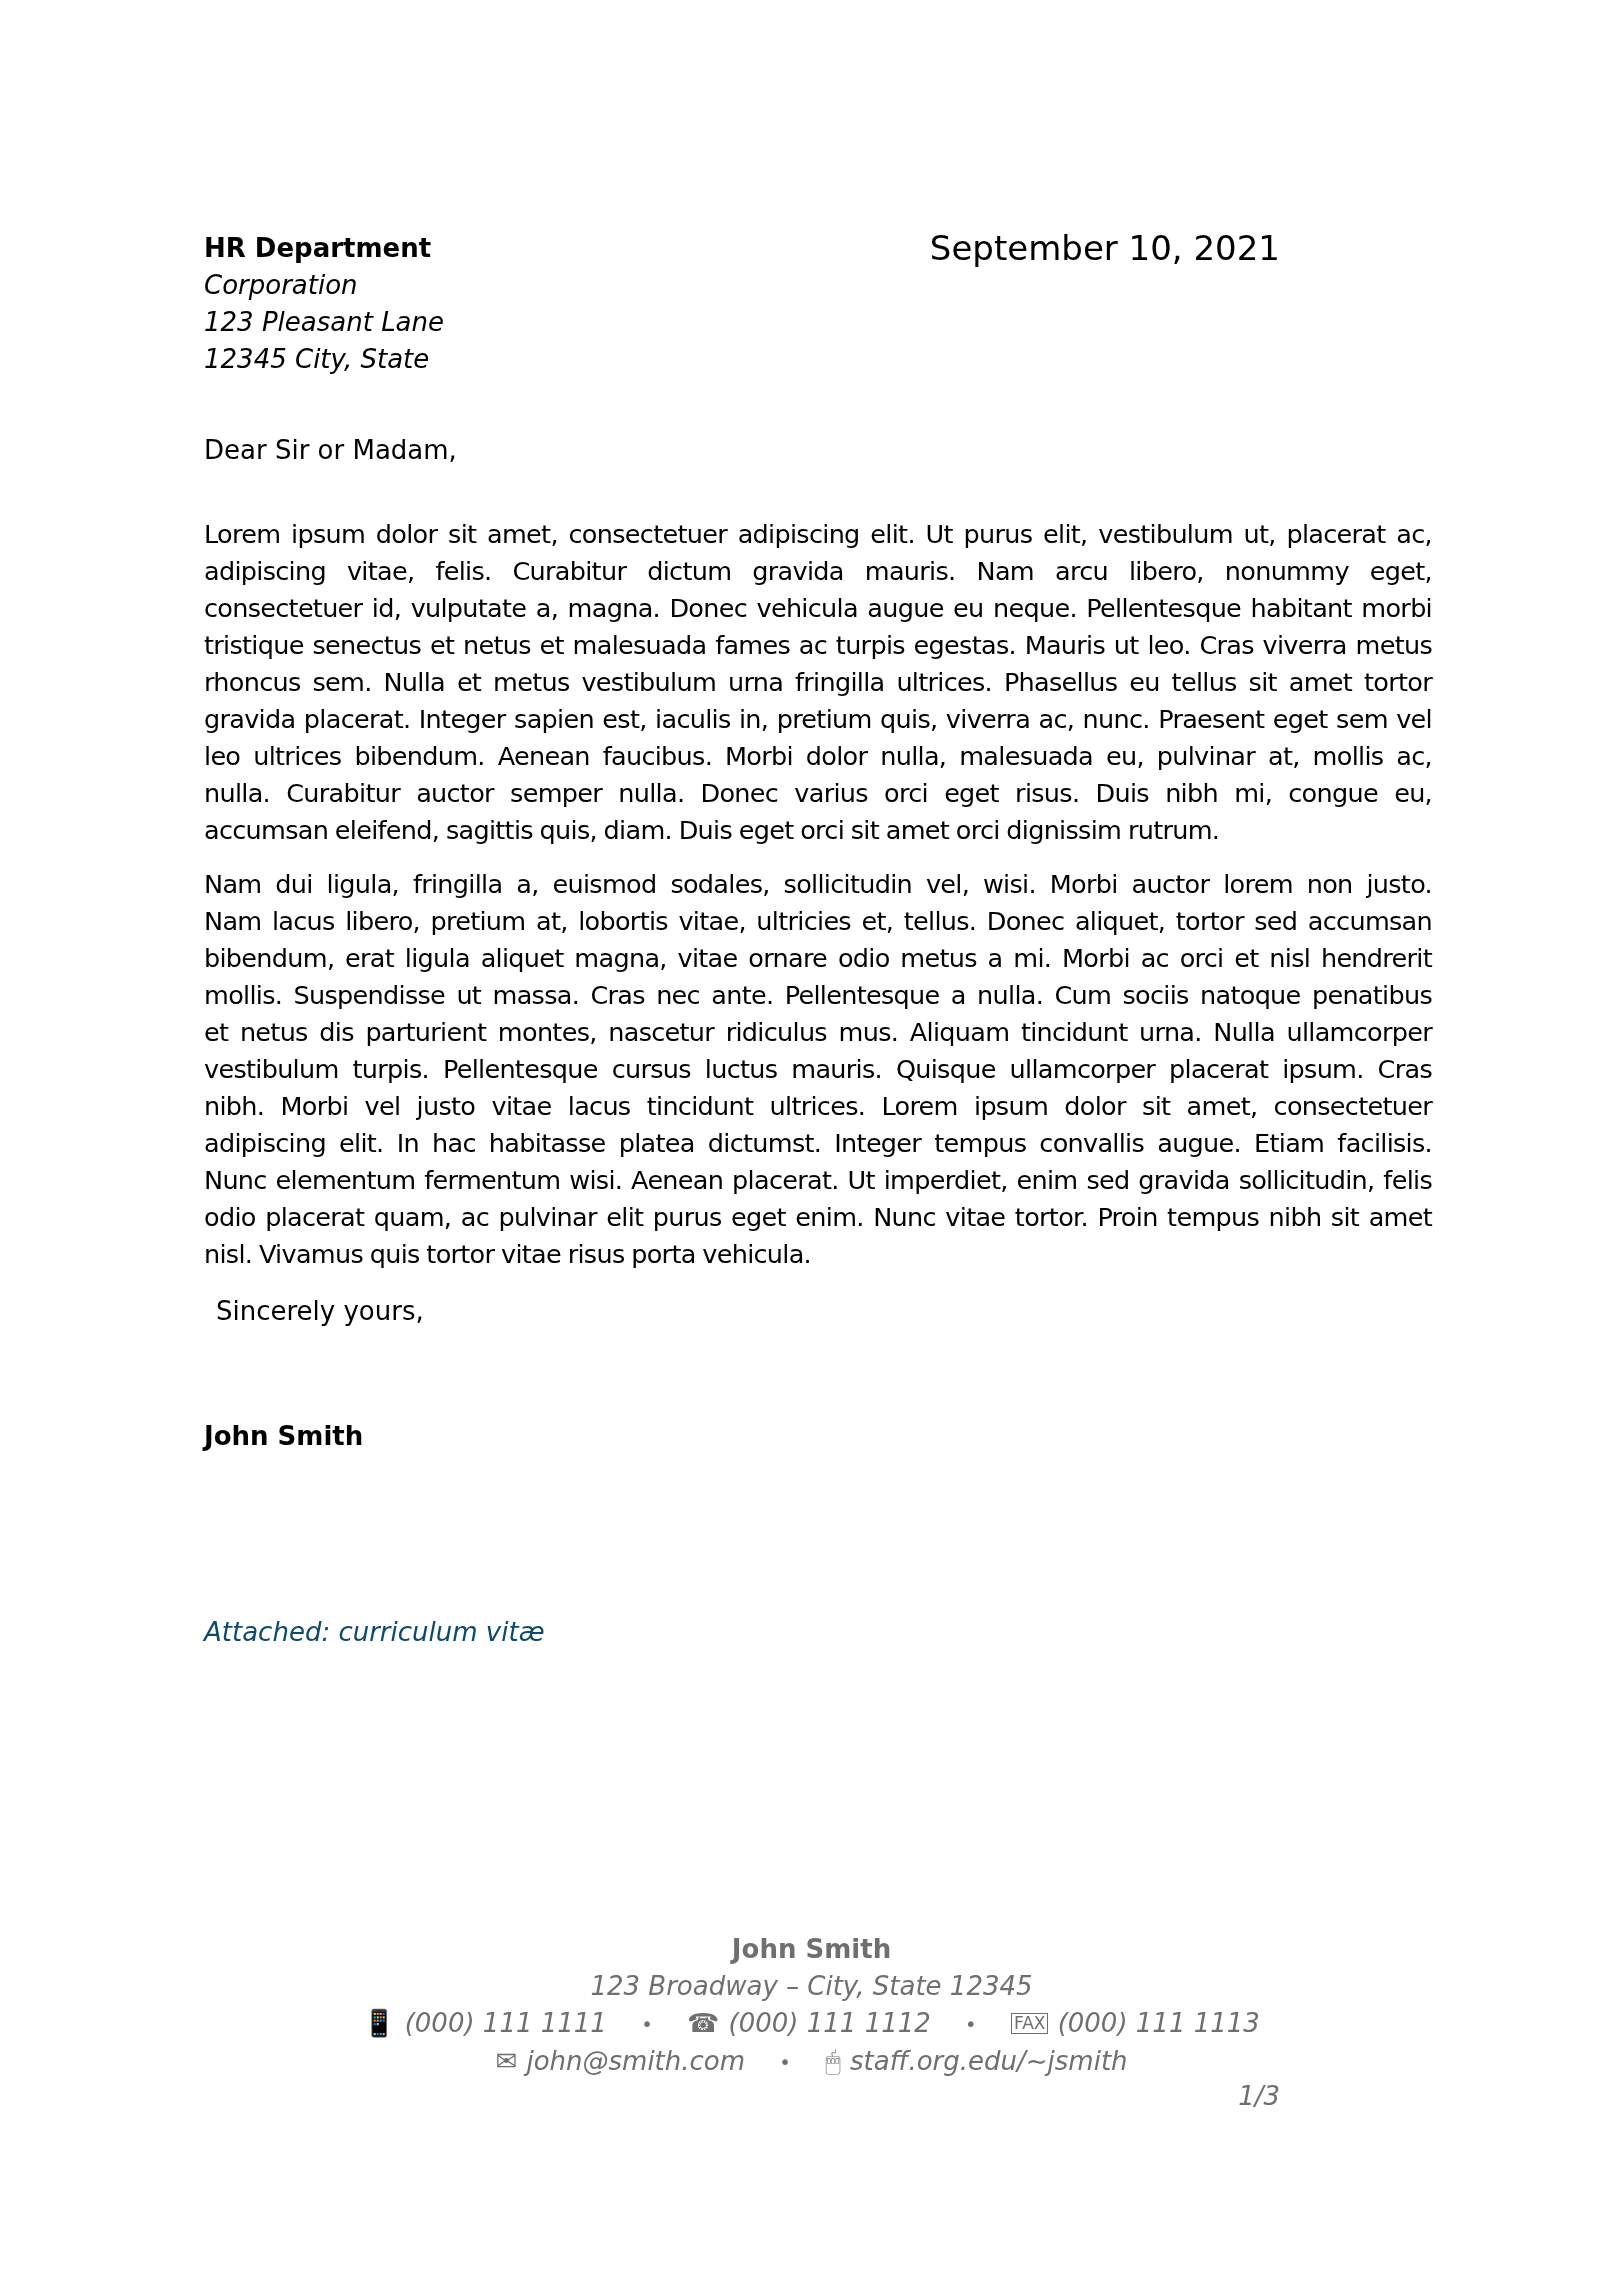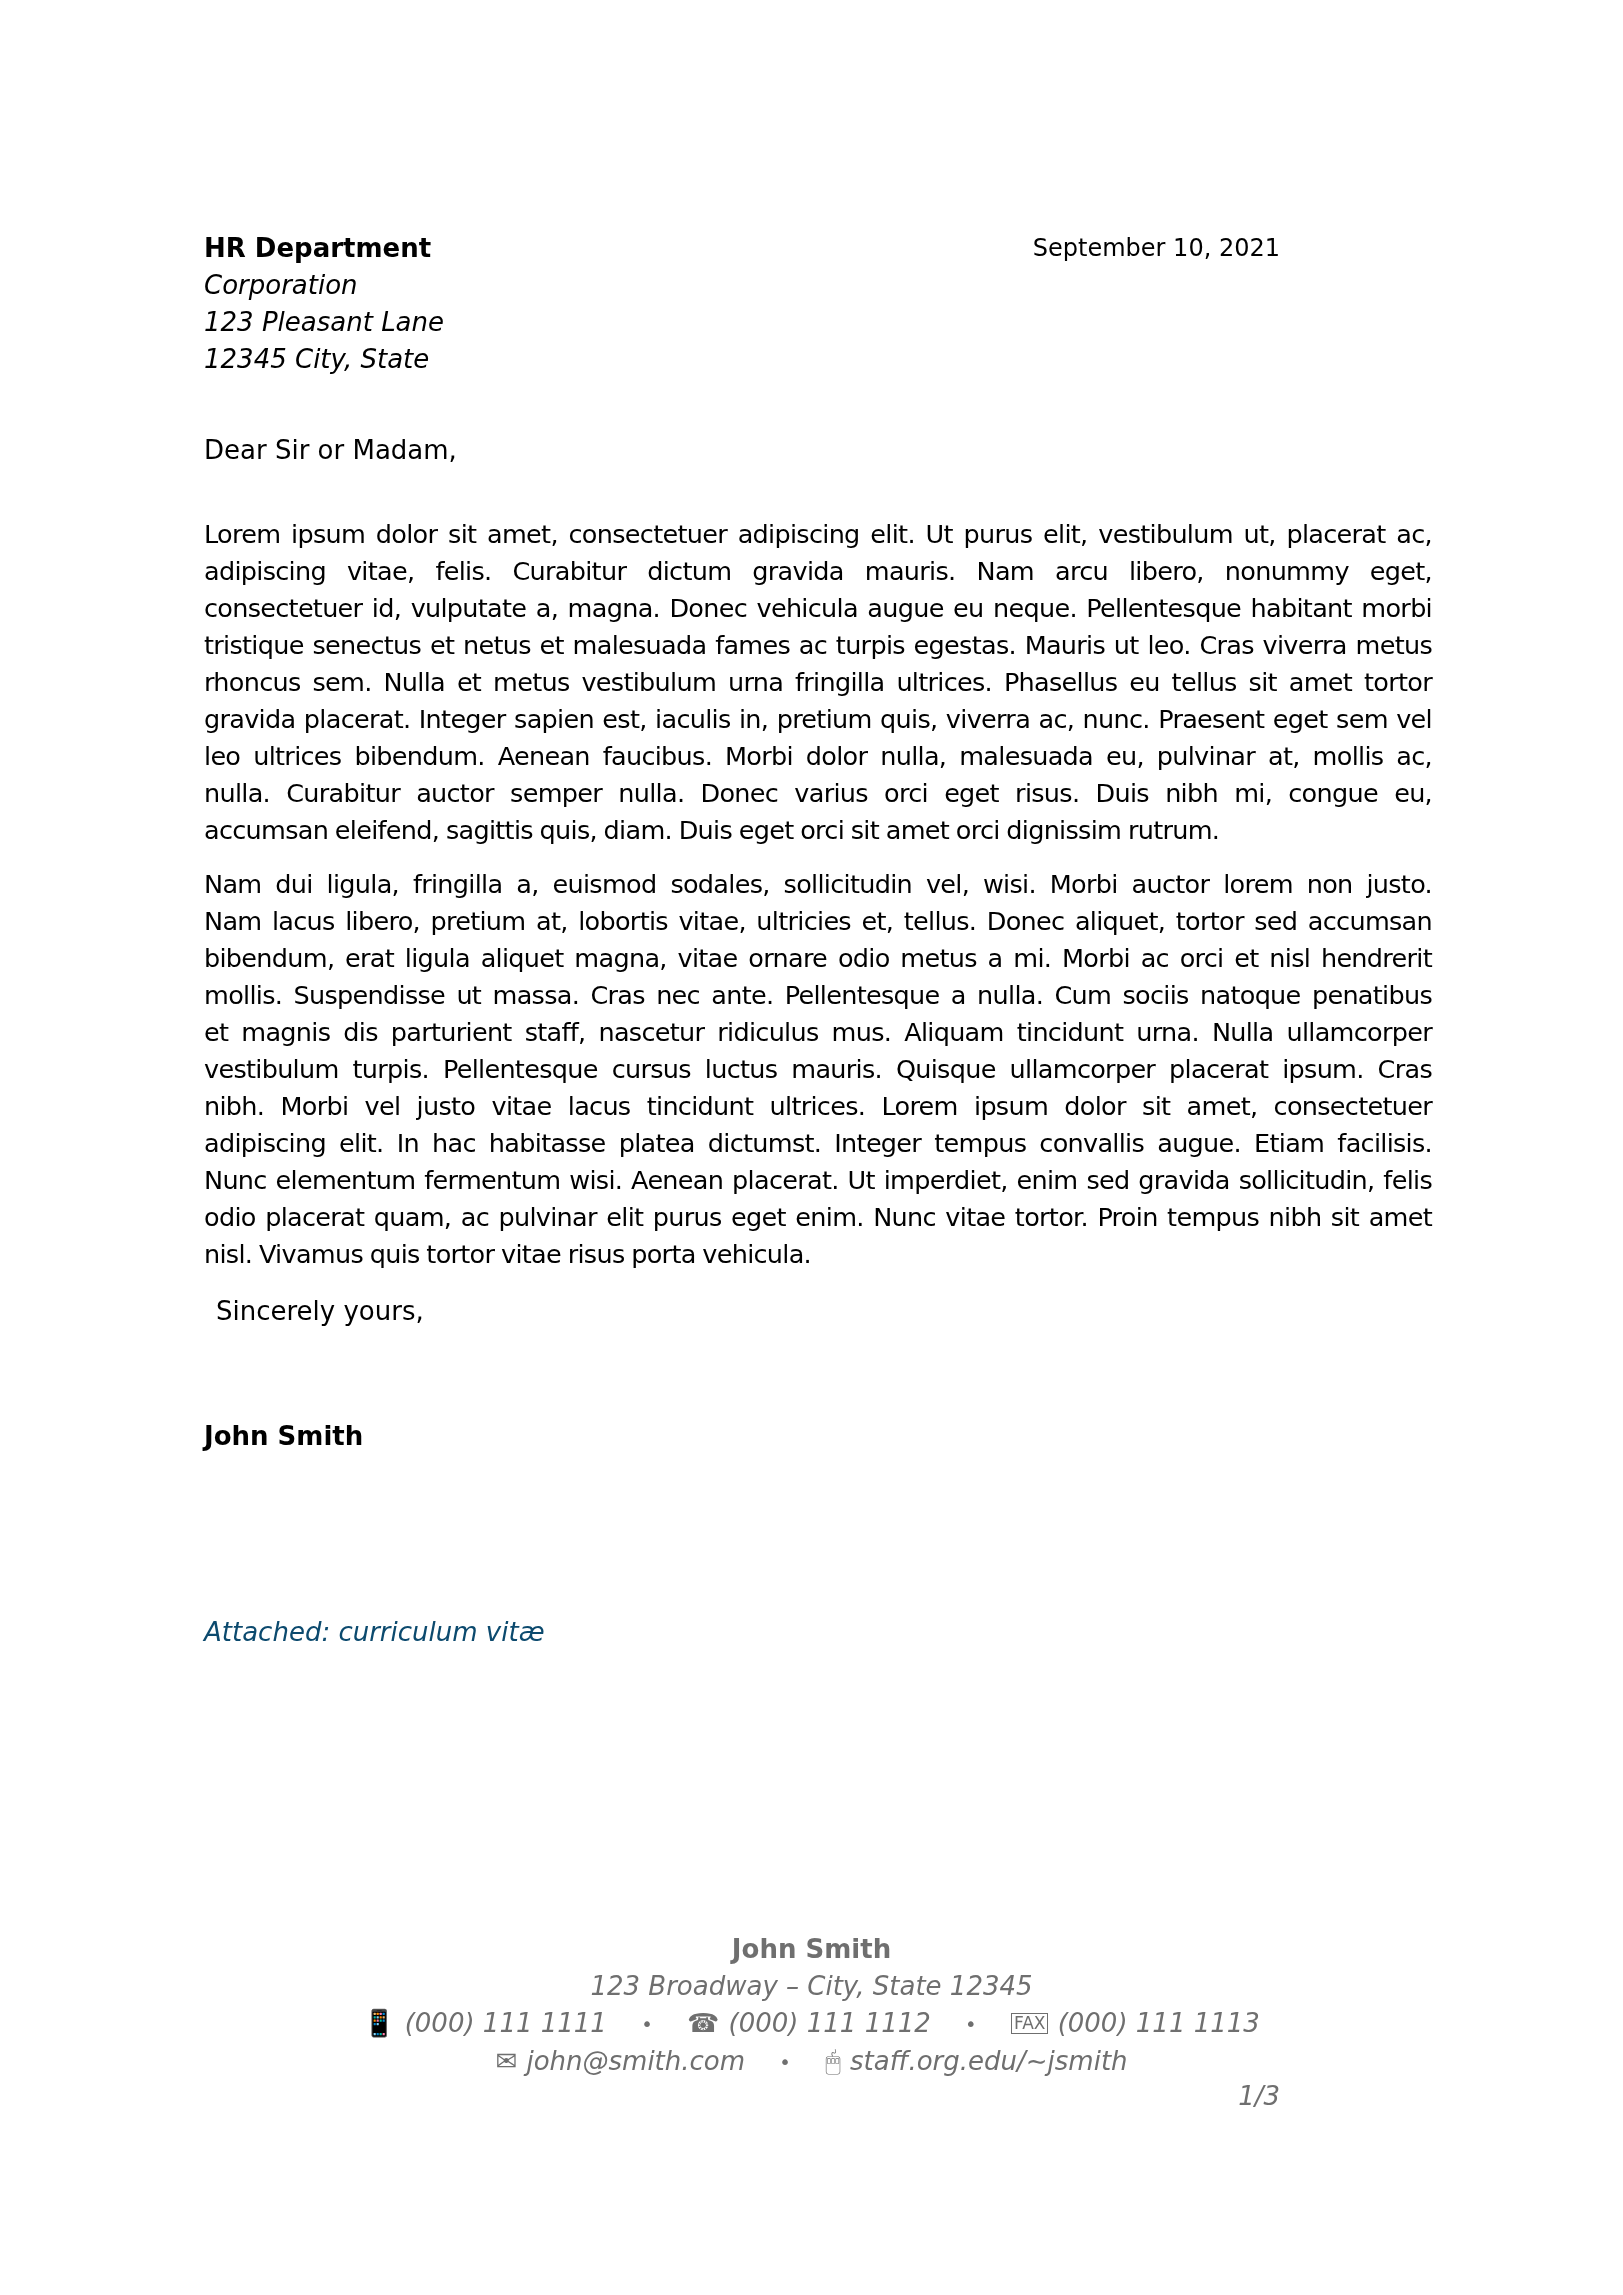--- a/index.html
+++ b/index.html
@@ -4,21 +4,21 @@
   <style>
     html, body { margin: 0; padding: 0; background: #ffffff; }
     body { width: 1623px; height: 2295px; position: relative; overflow: hidden;
            font-family: "DejaVu Sans", "Liberation Sans", sans-serif; color: #000; }
     .page { position: absolute; left: 0; top: 0; width: 1473px; height: 2295px; }
 
     .recipient { position: absolute; left: 204px; top: 230px; line-height: 37px; }
     .recipient .name { font-weight: bold; font-size: 26px; display: block; }
     .recipient .line { font-style: italic; font-size: 26px; display: block; }
 
-    .date { position: absolute; right: 193px; top: 230px; font-size: 24px; line-height: 37px; }
+    .date { position: absolute; right: 193px; top: 230px; font-size: 34px; line-height: 37px; }
 
     .opening { position: absolute; left: 204px; top: 432px; font-size: 26px; line-height: 37px; }
 
     .body { position: absolute; left: 204px; top: 516px; width: 1228px; font-size: 25.5px;
             line-height: 37px; text-align: justify; letter-spacing: -0.7px; word-spacing: -0.7px; }
     .body p { margin: 0 0 17px 0; }
     .body .ln { display: block; white-space: nowrap; text-align-last: justify; }
     .body .ln.last { text-align-last: left; }
 
     .closing { position: absolute; left: 216px; top: 1293px; font-size: 26px; line-height: 37px; }
@@ -61,21 +61,21 @@
         <span class="ln">gravida placerat. Integer sapien est, iaculis in, pretium quis, viverra ac, nunc. Praesent eget sem vel</span>
         <span class="ln">leo ultrices bibendum. Aenean faucibus. Morbi dolor nulla, malesuada eu, pulvinar at, mollis ac,</span>
         <span class="ln">nulla. Curabitur auctor semper nulla. Donec varius orci eget risus. Duis nibh mi, congue eu,</span>
         <span class="ln last">accumsan eleifend, sagittis quis, diam. Duis eget orci sit amet orci dignissim rutrum.</span>
       </p>
     <p id="para-1">
         <span class="ln">Nam dui ligula, fringilla a, euismod sodales, sollicitudin vel, wisi. Morbi auctor lorem non justo.</span>
         <span class="ln">Nam lacus libero, pretium at, lobortis vitae, ultricies et, tellus. Donec aliquet, tortor sed accumsan</span>
         <span class="ln">bibendum, erat ligula aliquet magna, vitae ornare odio metus a mi. Morbi ac orci et nisl hendrerit</span>
         <span class="ln">mollis. Suspendisse ut massa. Cras nec ante. Pellentesque a nulla. Cum sociis natoque penatibus</span>
-        <span class="ln">et magnis dis parturient staff, nascetur ridiculus mus. Aliquam tincidunt urna. Nulla ullamcorper</span>
+        <span class="ln">et netus dis parturient montes, nascetur ridiculus mus. Aliquam tincidunt urna. Nulla ullamcorper</span>
         <span class="ln">vestibulum turpis. Pellentesque cursus luctus mauris. Quisque ullamcorper placerat ipsum. Cras</span>
         <span class="ln">nibh. Morbi vel justo vitae lacus tincidunt ultrices. Lorem ipsum dolor sit amet, consectetuer</span>
         <span class="ln">adipiscing elit. In hac habitasse platea dictumst. Integer tempus convallis augue. Etiam facilisis.</span>
         <span class="ln">Nunc elementum fermentum wisi. Aenean placerat. Ut imperdiet, enim sed gravida sollicitudin, felis</span>
         <span class="ln">odio placerat quam, ac pulvinar elit purus eget enim. Nunc vitae tortor. Proin tempus nibh sit amet</span>
         <span class="ln last">nisl. Vivamus quis tortor vitae risus porta vehicula.</span>
       </p>
   </div>
 
   <div class="closing">Sincerely yours,</div>

